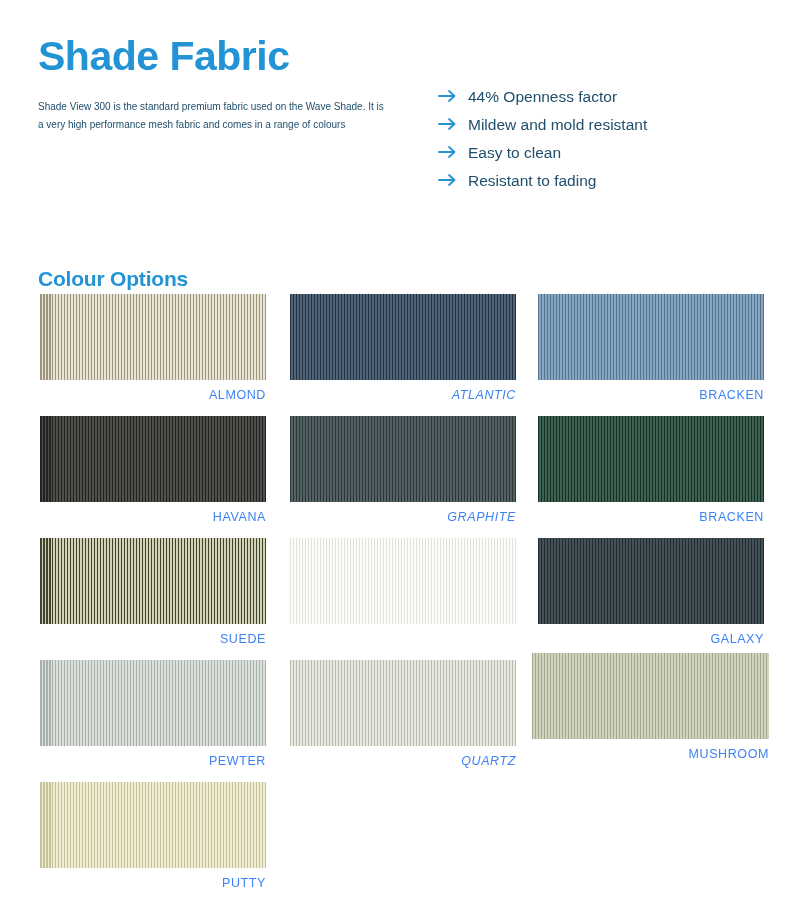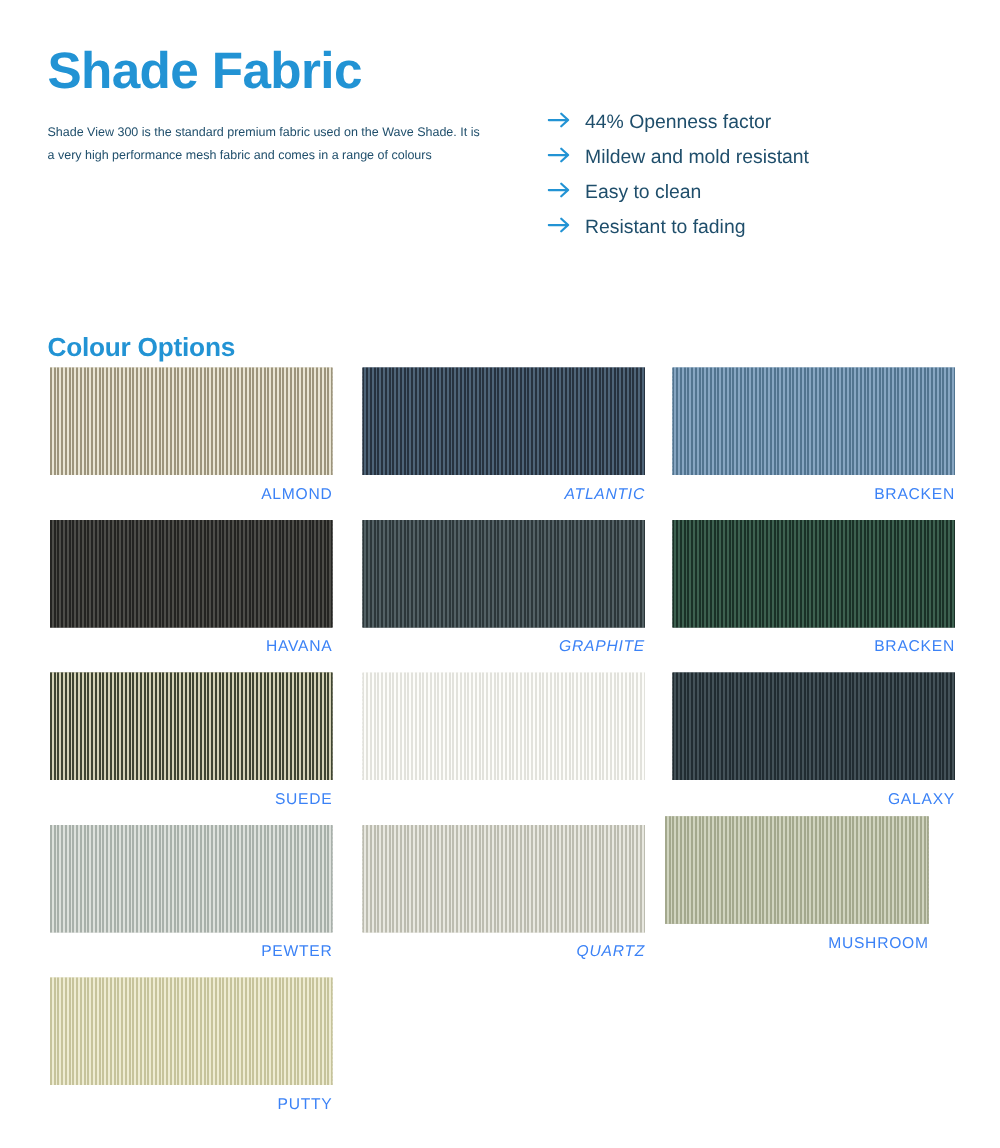--- a/index.html
+++ b/index.html
@@ -94,21 +94,21 @@
     height: 122px;
   }
   .swatch-cell {
     position: absolute;
     width: 226px;
   }
   .swatch-cell.col0 { left: 40px; }
   .swatch-cell.col1 { left: 290px; font-style: italic; }
   .swatch-cell.col2 { left: 538px; }
 
-  .swatch-cell.wide { width: 211px; left: 532px; top: -7px; }
+  .swatch-cell.wide { width: 237px; left: 532px; top: -7px; }
 
   .swatch {
     width: 100%;
     height: 86px;
     background-repeat: repeat;
   }
   .swatch-label {
     text-align: right;
     font-size: 12.5px;
     letter-spacing: 0.6px;

